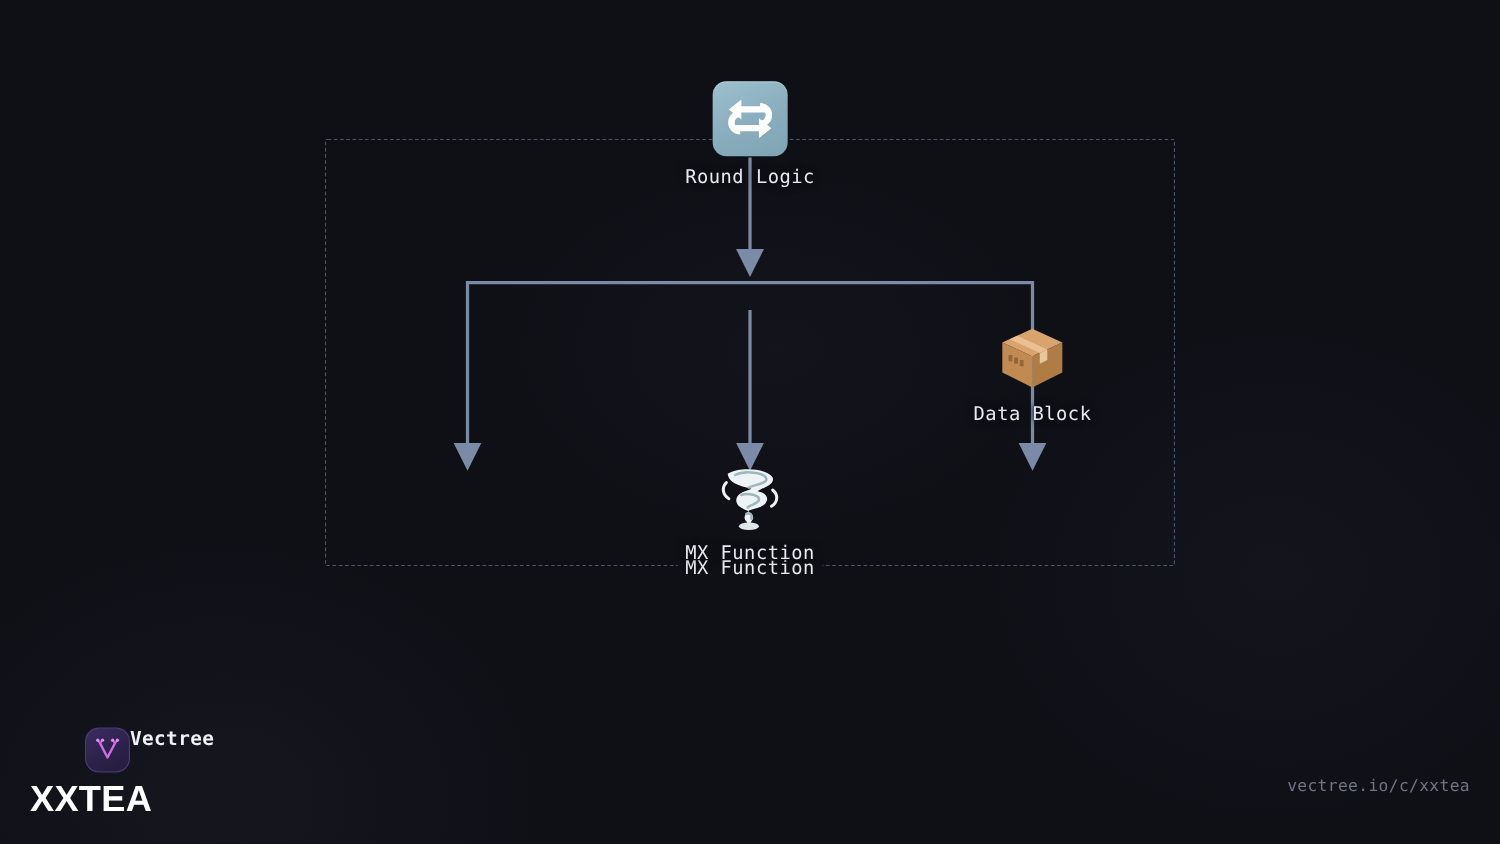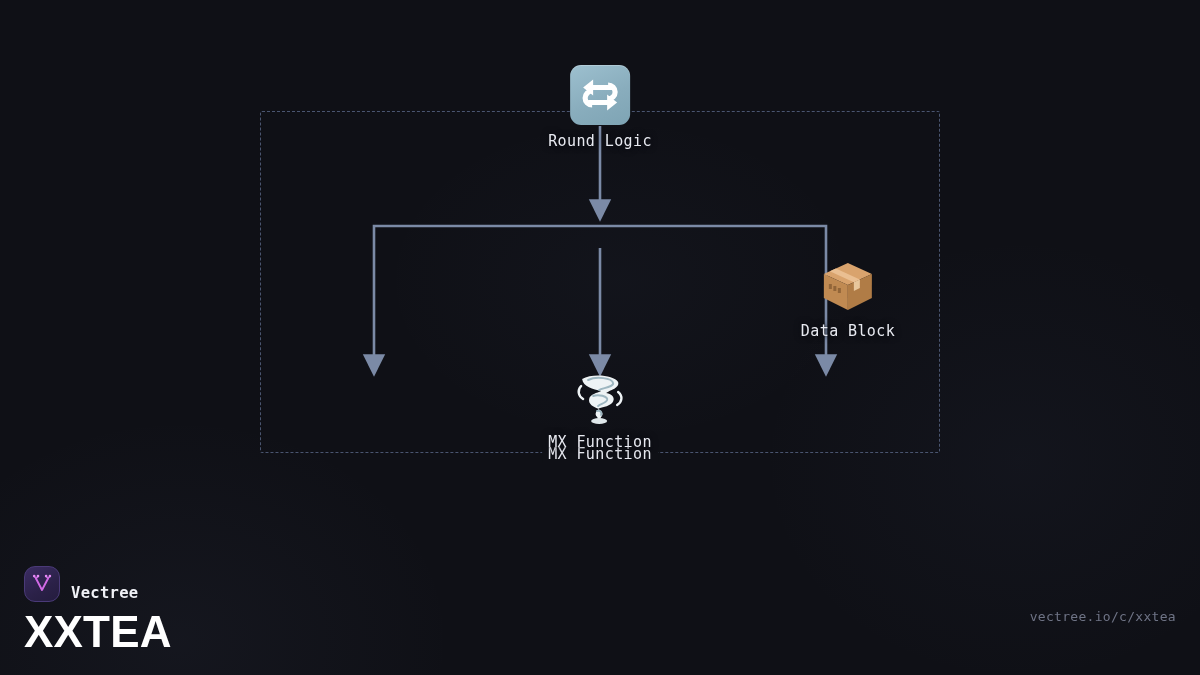--- a/index.html
+++ b/index.html
@@ -125,50 +125,50 @@
   .icon-tornado { width: 64px; height: 64px; }
 
   
   .footer-brand {
     position: absolute;
     left: 24px;
     bottom: 20px;
   }
   .brand-row {
     display: flex;
-    align-items: flex-end;
-    gap: 11px;
+    align-items: flex-start;
     margin-bottom: 7px;
+    margin-left: 44px;
   }
   .brand-logo {
     width: 36px; height: 36px;
     border-radius: 11px;
     background: linear-gradient(150deg, #3b2c63 0%, #2b2148 60%, #241c3e 100%);
     border: 1px solid #4a3a78;
     display: flex; align-items: center; justify-content: center;
   }
   .brand-name {
     font-size: 15.5px;
     font-weight: bold;
     color: #f0f1f6;
     letter-spacing: 0.3px;
   }
   .brand-title {
     font-family: "Liberation Sans", sans-serif;
-    font-size: 44px;
+    font-size: 29px;
     font-weight: bold;
     color: #ffffff;
     letter-spacing: 0.2px;
     line-height: 1.05;
   }
 
   .footer-url {
     position: absolute;
     right: 24px;
-    bottom: 51px;
+    bottom: 38px;
     font-size: 13px;
     color: #6f7486;
     letter-spacing: 0.3px;
   }
 </style>
 </head>
 <body>
 
 <div class="bg-glow-a"></div>
 <div class="bg-glow-b"></div>
@@ -208,21 +208,21 @@
           <path d="M30 12 a7 7 0 0 1 0 14" fill="none" stroke="#ffffff" stroke-width="5.2"></path>
           <path d="M14 32 a7 7 0 0 1 0 -14" fill="none" stroke="#ffffff" stroke-width="5.2"></path>
         </svg>
       </div>
     </div>
     <div class="node-label">Round Logic</div>
   </div>
 
 
 
-  <div class="node" style="left:848px; top:255px;">
+  <div class="node" style="left:826px; top:255px;">
     <div class="node-icon">
       <svg class="icon-box" viewBox="0 0 64 64" xmlns="http://www.w3.org/2000/svg">
 
         <path d="M32 8 L56 19 L32 30 L8 19 Z" fill="#d9a36d"></path>
 
         <path d="M8 19 L32 30 L32 55 L8 43 Z" fill="#c08a52"></path>
 
         <path d="M56 19 L56 43 L32 55 L32 30 Z" fill="#b07c46"></path>
 
         <path d="M20 13.5 L44 24.5 L38 27.3 L14 16.3 Z" fill="#eabf92"></path>

